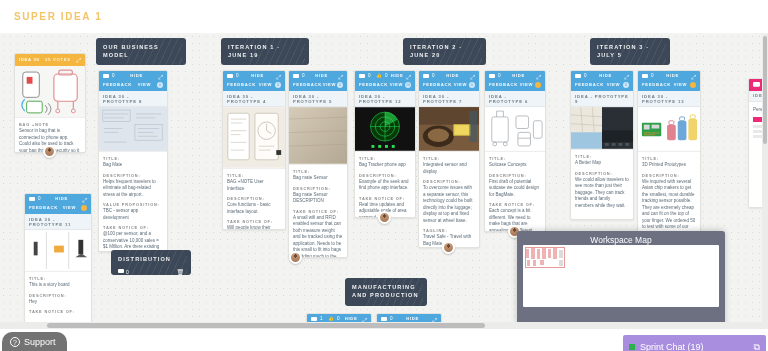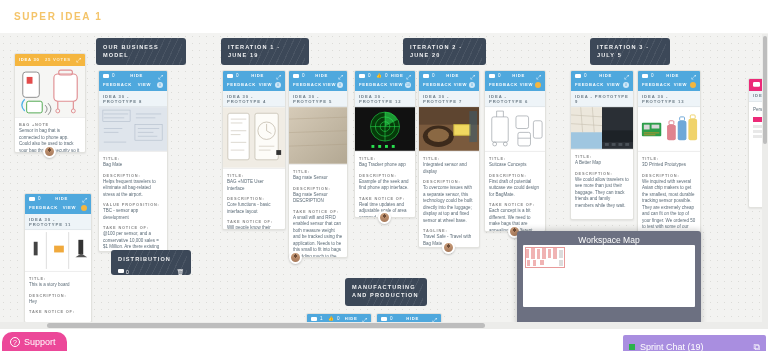--- a/index.html
+++ b/index.html
@@ -70,39 +70,39 @@
   .fld-val { font-size:4.5px; color:#5b6b77; line-height:1.45; margin:1px 0 4px; }
   .avatar { position:absolute; width:13px; height:13px; border-radius:50%;
     border:2px solid #fff; background:#b99a82; box-shadow:0 1px 2px rgba(0,0,0,.2); z-index:6;
     background-image:radial-gradient(circle at 50% 34%, #6b4a35 22%, transparent 23%),
                      linear-gradient(#c79b79,#a87a5a); }
 
   .sketch { width:100%; height:100%; display:block; }
 
   
   #wsmap {
-    position:absolute; left:517px; top:231px; width:184px; height:98px;
+    position:absolute; left:517px; top:231px; width:208px; height:98px;
     background:#6c7081; border-radius:3px 3px 0 0; z-index:30;
     box-shadow:0 -1px 6px rgba(0,0,0,.2); padding:4px 6px 0;
   }
   #wsmap .ws-title { color:#fff; font-size:8.5px; text-align:center; font-weight:normal; }
   #wsmap .ws-ctl { display:flex; align-items:center; gap:5px; margin:4px 0 3px; }
   #wsmap .ws-zoom { color:#fff; font-size:7.5px; }
   #wsmap .slider { position:relative; flex:1; height:5px; background:#c9cbd4; border-radius:3px; }
   #wsmap .knob { position:absolute; left:18%; top:-2px; width:9px; height:9px;
     border-radius:50%; background:#2e6fe8; }
   #wsmap .mini { background:#fff; height:62px; border-radius:1px; position:relative; overflow:hidden; }
   #wsmap .mini .mk { position:absolute; background:#f0b3b3; }
   #wsmap .mini .mg { position:absolute; background:#b9b9b9; }
 
   
   #bottombar { position:absolute; left:0; top:329px; width:768px; height:22px; background:#fff; z-index:50; }
   #support {
     position:absolute; left:2px; top:3px; height:19px; padding:0 11px 0 8px;
-    background:#ec4899; color:#fff; border-radius:10px 10px 0 0;
+    background:#737373; color:#fff; border-radius:10px 10px 0 0;
     display:flex; align-items:center; gap:4px; font-size:9px;justify-content:space-between;
   }
   #support .qm { width:10px; height:10px; border-radius:50%; border:1px solid #fff;
     font-size:7px; line-height:9px; text-align:center; }
   #sprintchat {
     position:absolute; right:2px; top:6px; width:143px; height:24px;
     background:#a98ee0; color:#fff; border-radius:2px 2px 0 0;
     display:flex; align-items:center; padding:0 6px; gap:5px; font-size:9px;
   }
   #sprintchat .gdot { width:6px; height:6px; background:#2bb24c; }

